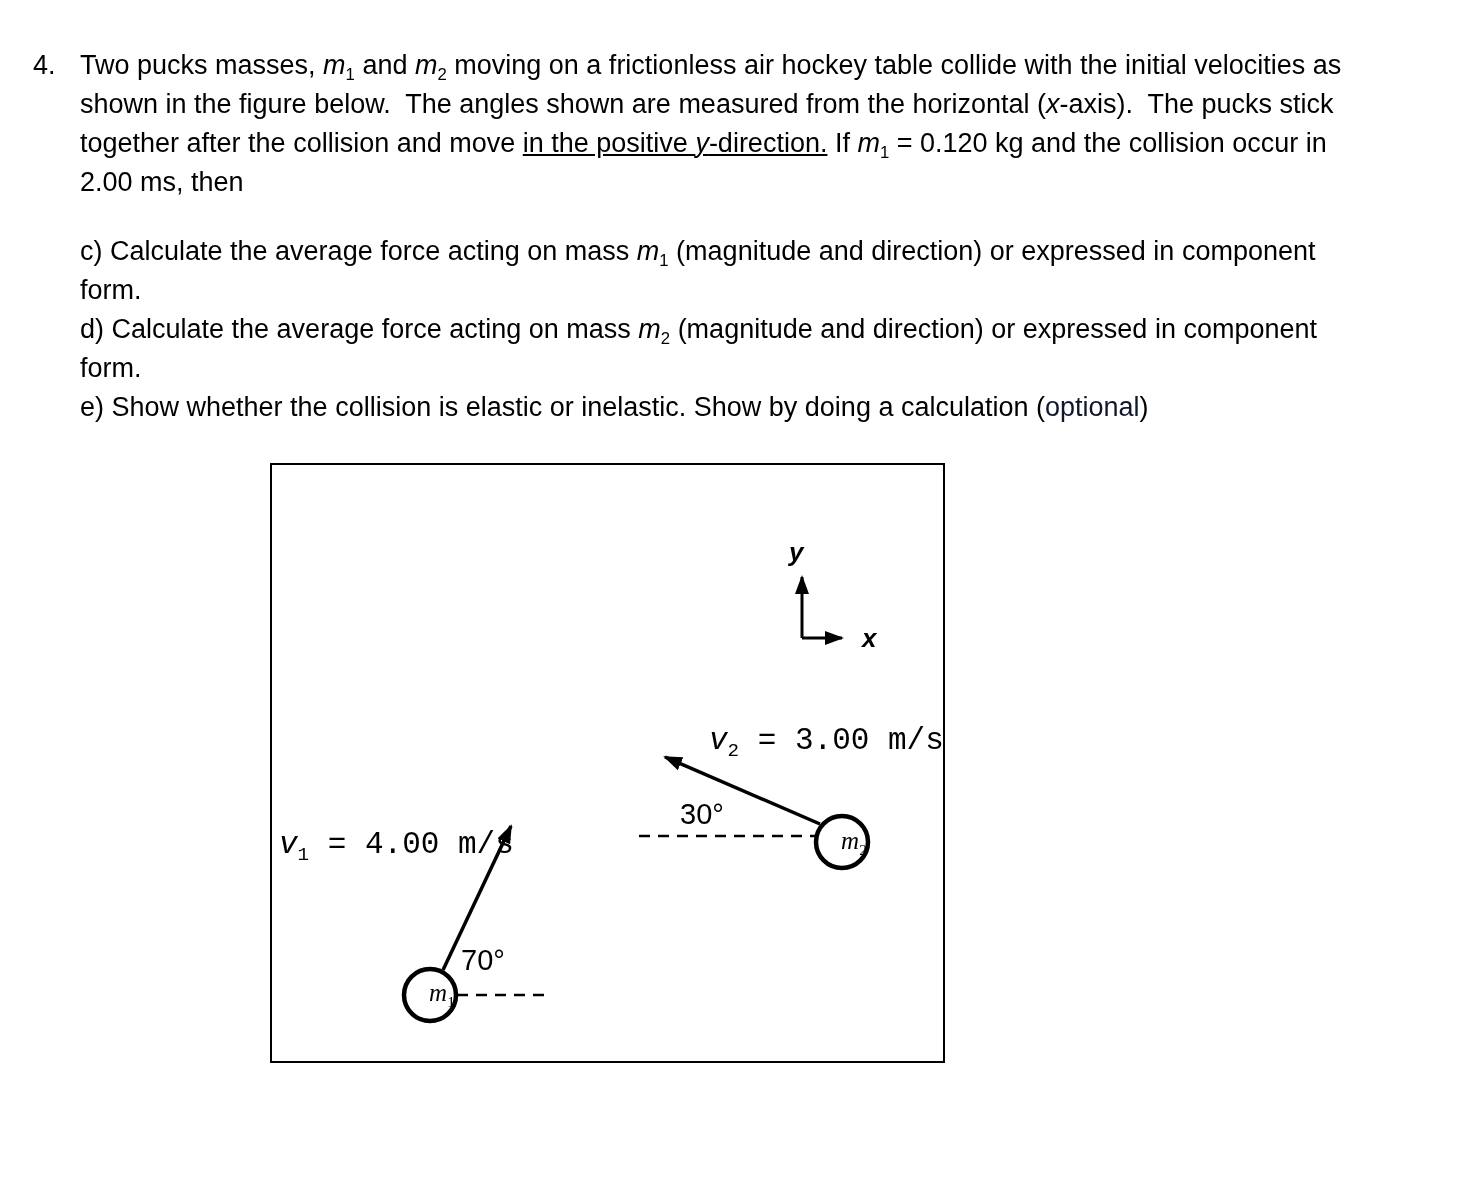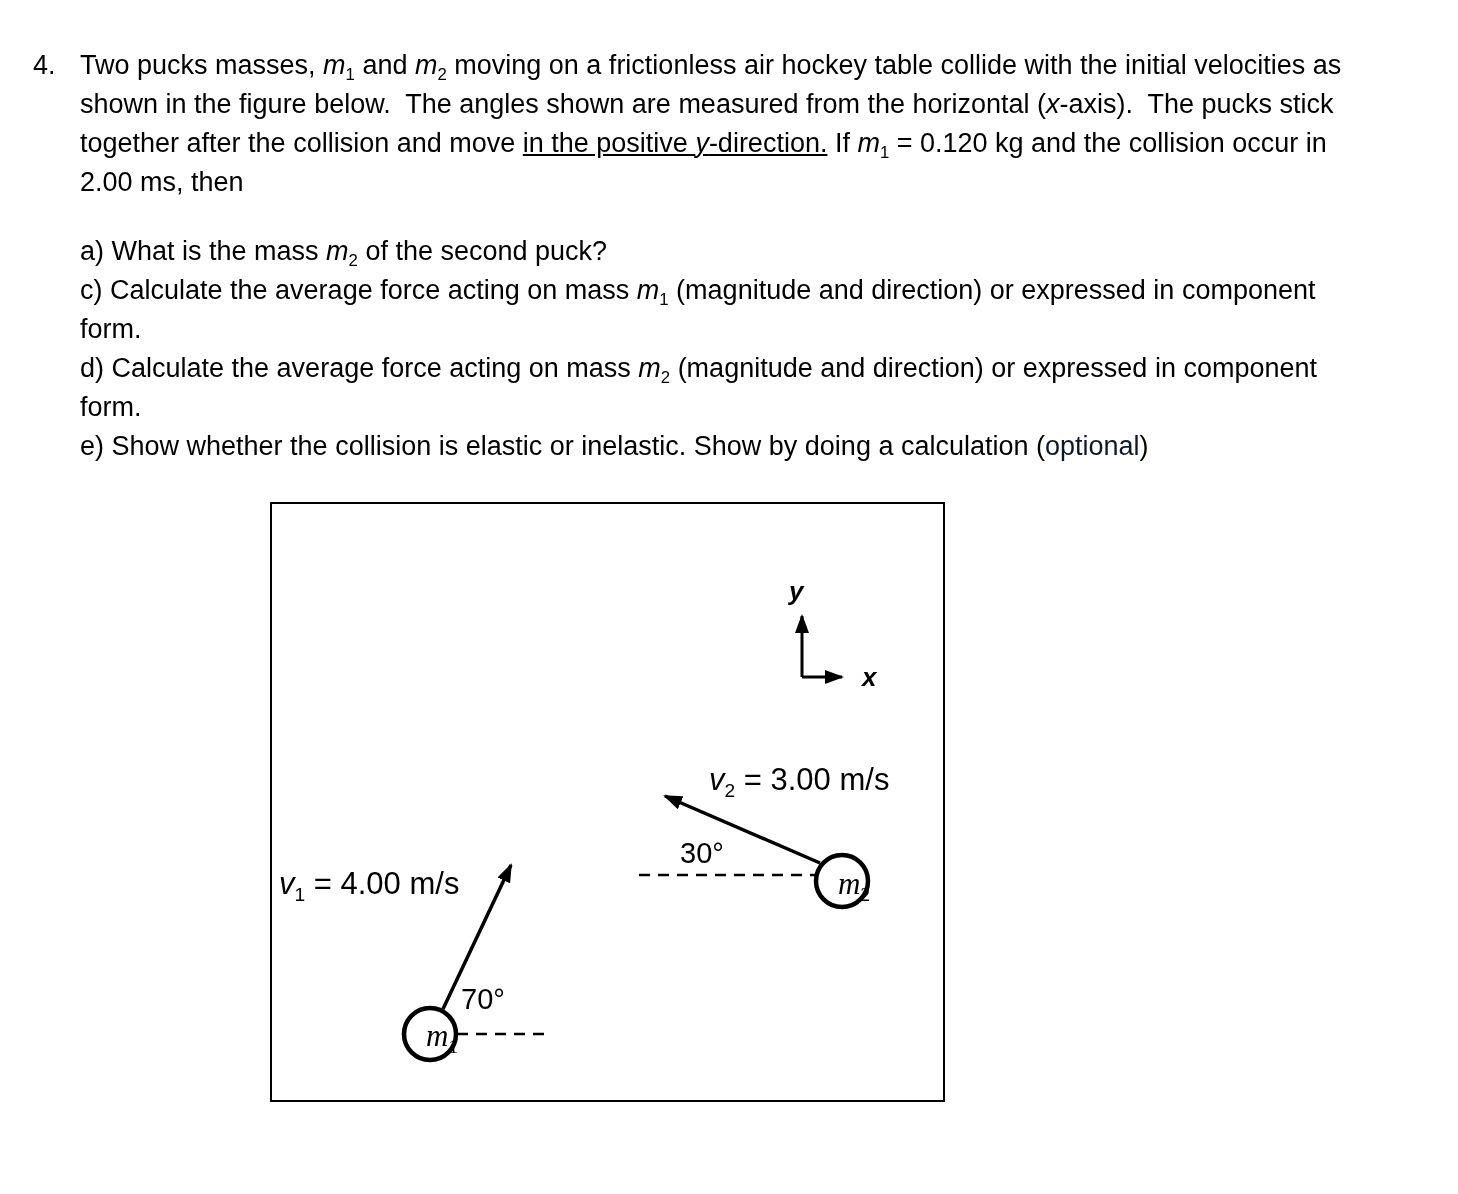--- a/index.html
+++ b/index.html
@@ -37,21 +37,21 @@
     width: 675px;
     height: 600px;
     border: 2px solid #000;
     margin-left: 190px;
     margin-top: 36px;
     background: #fff;
   }
   svg.fig { position: absolute; left: 0; top: 0; }
   .fig-label {
     position: absolute;
-    font-family: Liberation Sans, sans-serif;
+    font-family: Liberation Mono, monospace;
     font-size: 31px;
     white-space: nowrap;
   }
   .axis-label {
     position: absolute;
     font-family: "Liberation Sans", sans-serif;
     font-weight: bold;
     font-style: italic;
     font-size: 26px;
   }
@@ -59,35 +59,34 @@
     position: absolute;
     font-family: "Liberation Sans", sans-serif;
     font-weight: normal;
     font-size: 29px;
   }
   .mass-label {
     position: absolute;
     width: 80px;
     text-align: center;
     font-family: "Liberation Serif", "DejaVu Serif", serif;
-    font-size: 31px;
+    font-size: 25px;
   }
 </style>
 </head>
 <body>
 
 <div class="page">
   <div class="problem-row">
     <span class="num">4.</span>
     <div class="text-col">
 
       <p class="rich"><span>Two pucks masses, </span><span class="i">m</span><sub>1</sub><span> and </span><span class="i">m</span><sub>2</sub><span> moving on a frictionless air hockey table collide with the initial velocities as shown in the figure below.  The angles shown are measured from the horizontal (</span><span class="i">x</span><span>-axis).  The pucks stick together after the collision and move </span><span class="u">in the positive </span><span class="u i">y</span><span class="u">-direction.</span><span> If </span><span class="i">m</span><sub>1</sub><span> = 0.120 kg and the collision occur in 2.00 ms, then</span></p>
 
       <div class="parts">
-        <p class="rich"><span>a) What is the mass </span><span class="i">m</span><sub>2</sub><span> of the second puck?</span></p>
         <p class="rich"><span>c) Calculate the average force acting on mass </span><span class="i">m</span><sub>1</sub><span> (magnitude and direction) or expressed in component form.</span></p>
         <p class="rich"><span>d) Calculate the average force acting on mass </span><span class="i">m</span><sub>2</sub><span> (magnitude and direction) or expressed in component form.</span></p>
         <p class="rich"><span>e) Show whether the collision is elastic or inelastic. Show by doing a calculation (</span><span class="red">optional</span><span>)</span></p>
       </div>
 
       <div class="figure">
         <svg class="fig" width="675" height="600" viewBox="0 0 675 600">
           <defs>
             <marker id="arrow" markerUnits="userSpaceOnUse" markerWidth="22" markerHeight="18" refX="17" refY="8" orient="auto">
               <path d="M0,1 L19,8 L0,15 Z" fill="#000"></path>

